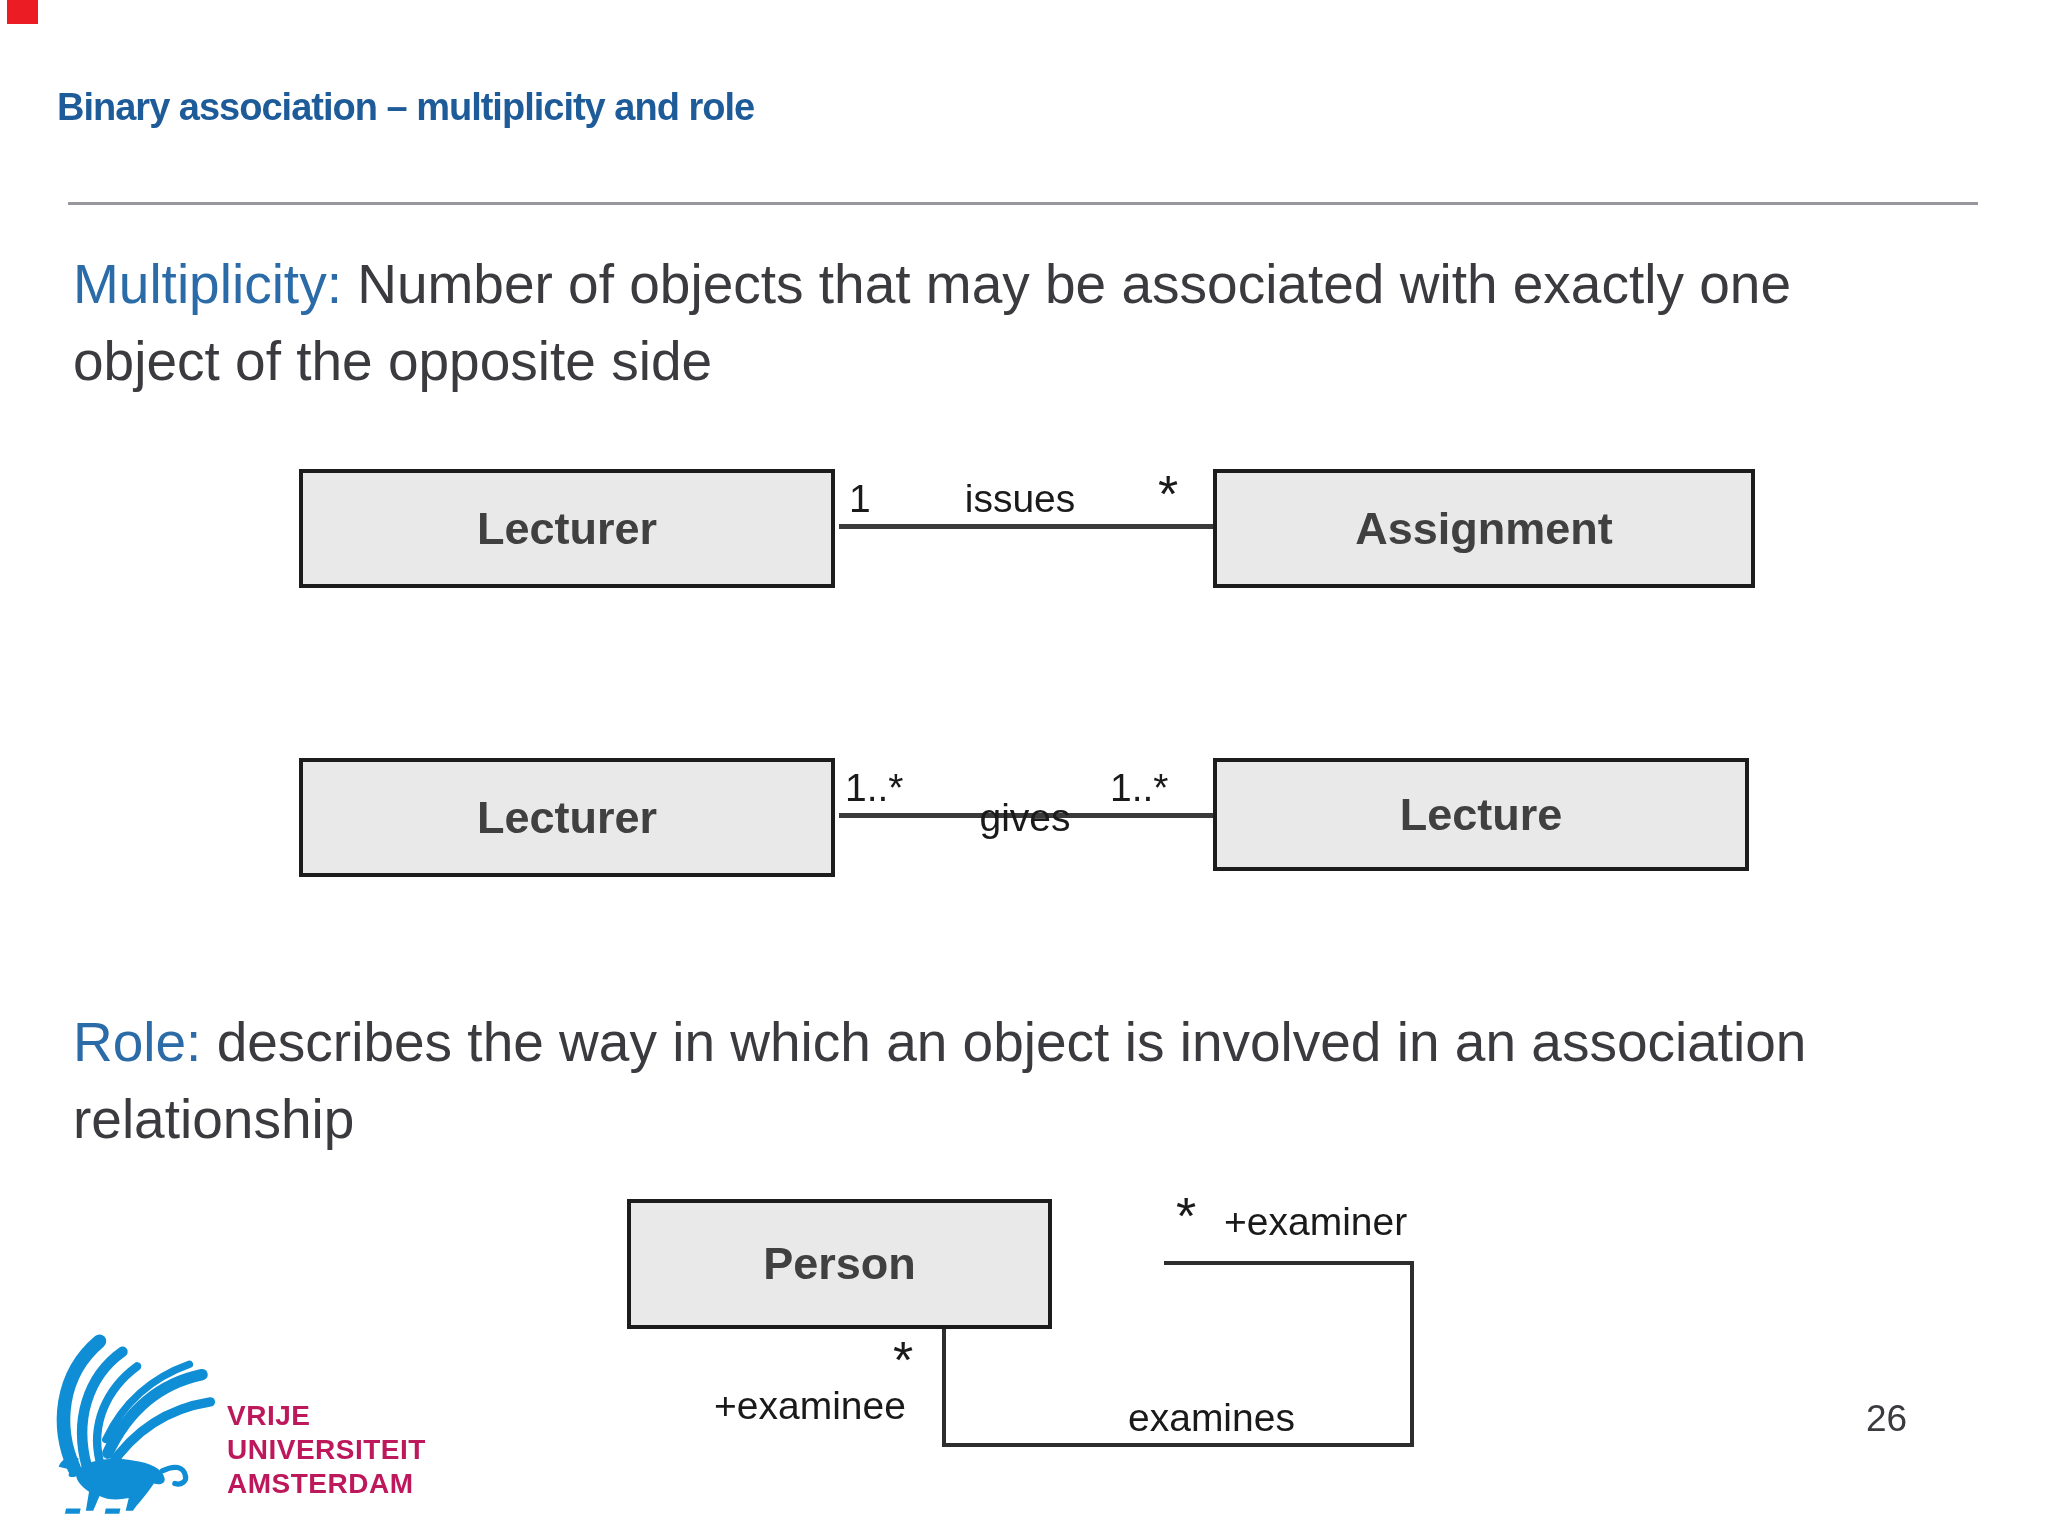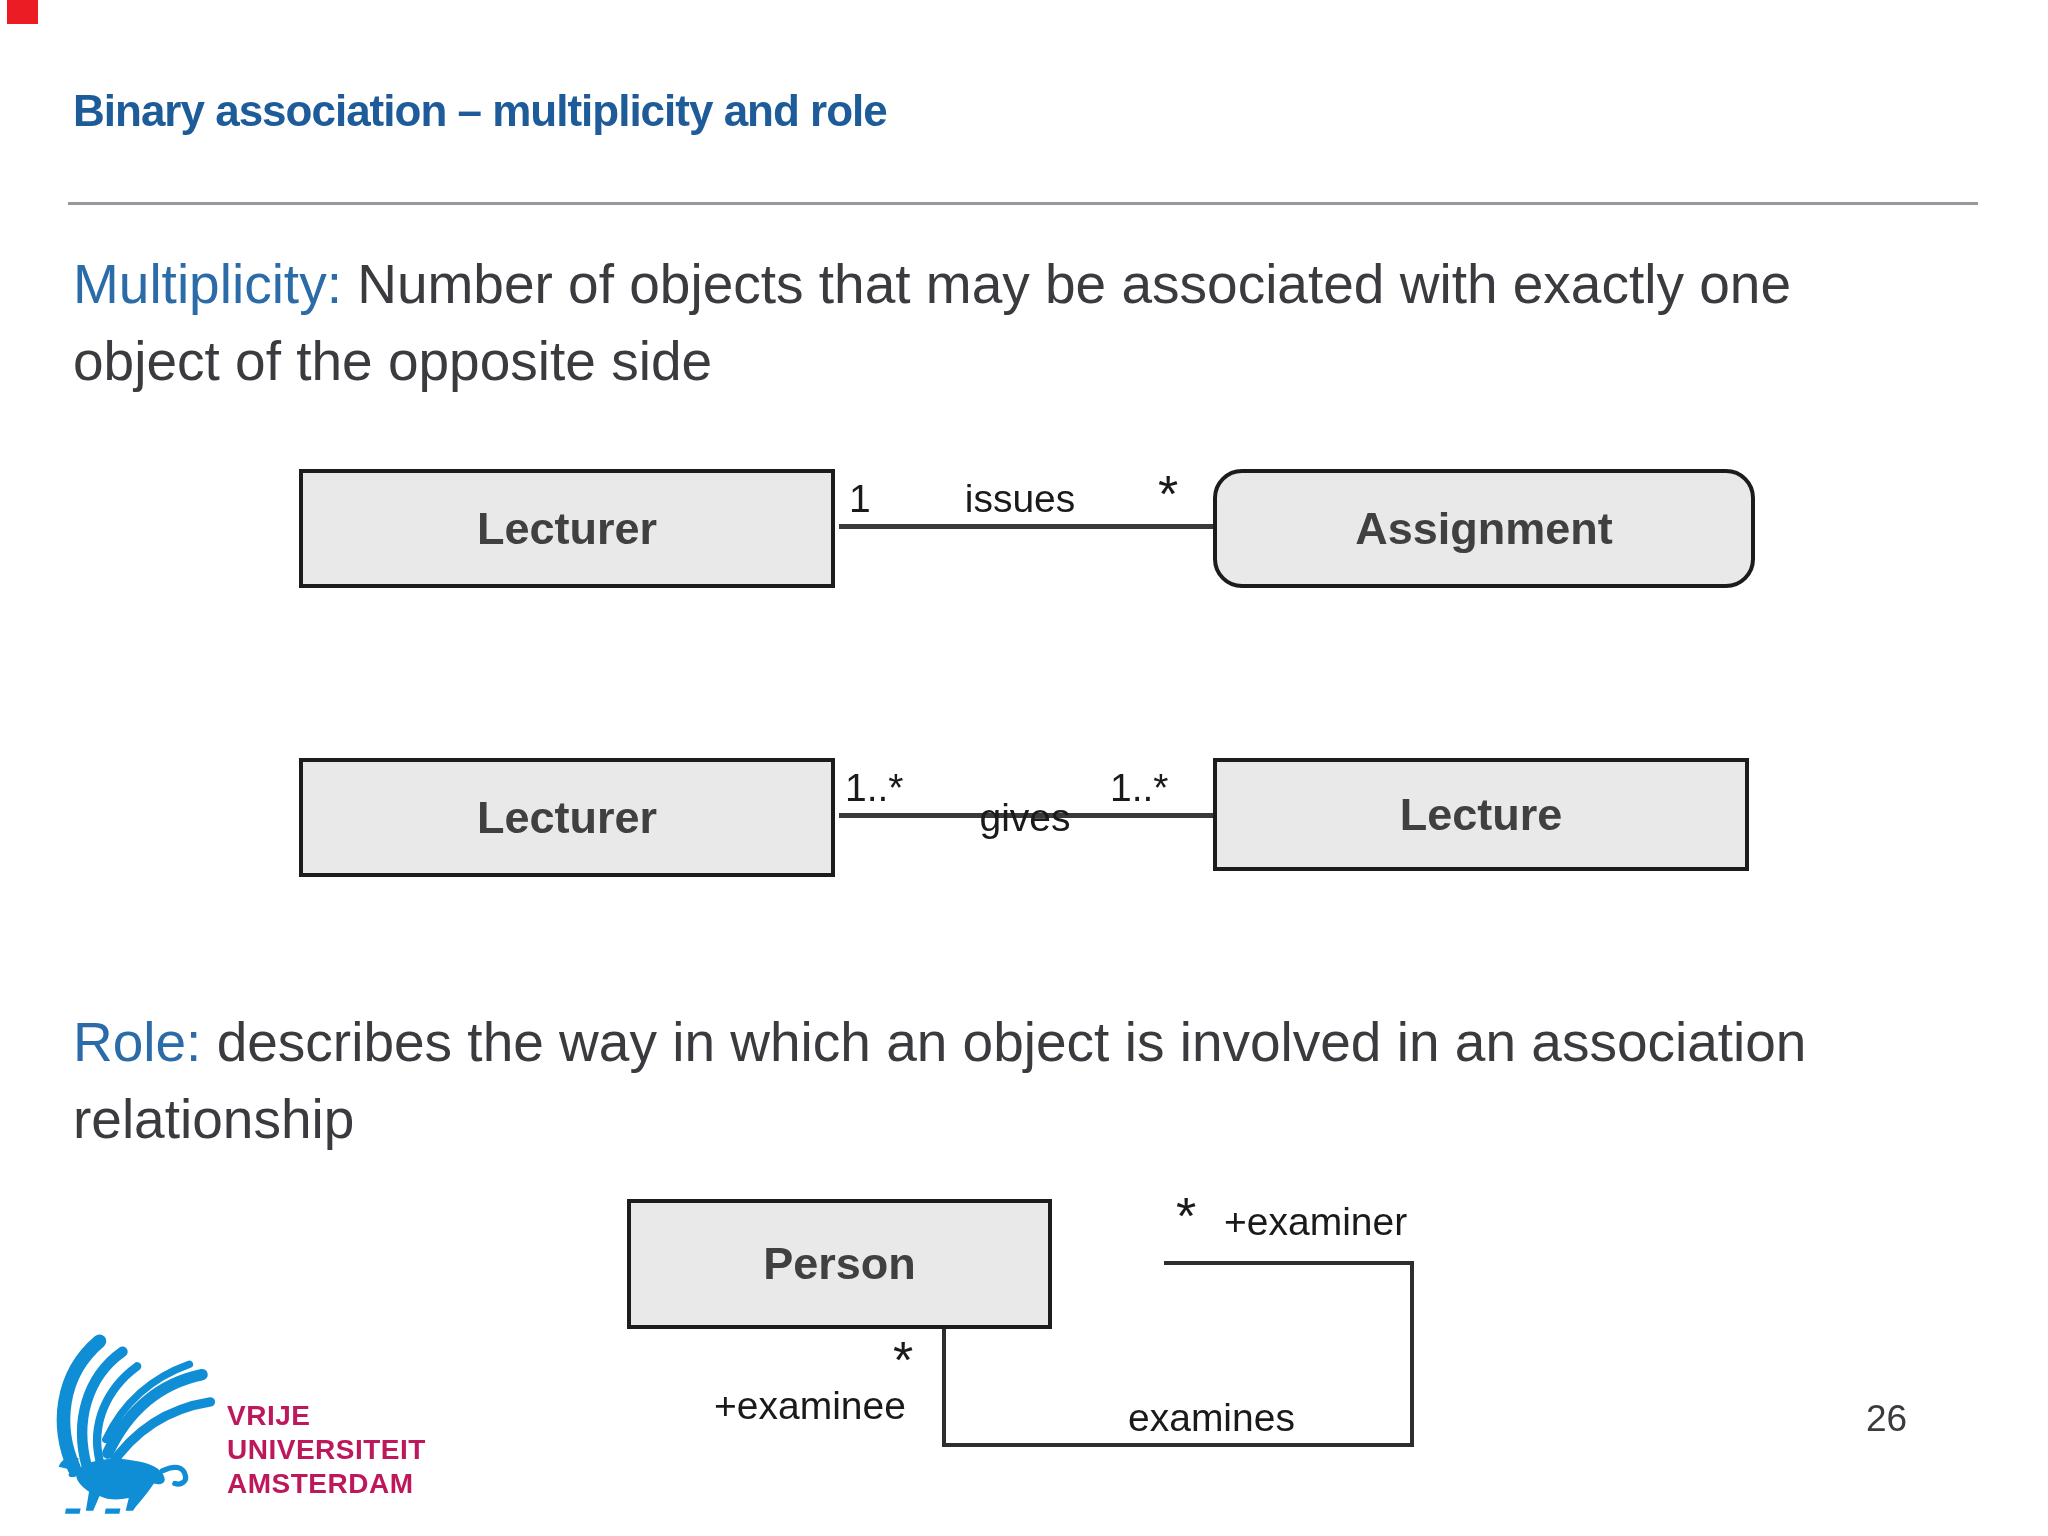--- a/index.html
+++ b/index.html
@@ -2,21 +2,21 @@
 <html><head>
 <meta charset="utf-8">
 <style>
   html,body{margin:0;padding:0;background:#ffffff;}
   .canvas{
     position:relative;width:2048px;height:1536px;background:#ffffff;
     font-family:"Liberation Sans",sans-serif;overflow:hidden;
   }
   .red-mark{position:absolute;left:7px;top:0;width:31px;height:24px;background:#ec1c24;}
   .title{
-    position:absolute;left:73px;top:86px;font-size:44px;font-weight:700;
+    position:absolute;left:57px;top:86px;font-size:38px;font-weight:700;
     color:#1e5b99;letter-spacing:-1px;white-space:nowrap;
   }
   .rule{position:absolute;left:68px;top:202px;width:1910px;height:3px;background:#97979d;}
   .para{
     position:absolute;left:73px;width:1790px;font-size:55px;line-height:77px;
     color:#3b3b3f;font-weight:400;
   }
   .para .lead{color:#2b6ca8;}
   .para1{top:246px;}
   .para2{top:1004px;}
@@ -27,21 +27,21 @@
     font-weight:700;font-size:45px;color:#404040;
   }
   .assoc-line{position:absolute;background:#3a3a3a;}
   .loop-line{position:absolute;background:#2e2e2e;}
   .mult{position:absolute;font-size:39px;color:#1a1a1a;white-space:nowrap;}
   .star{font-size:52px;line-height:1;}
   .assoc-label{position:absolute;font-size:39px;color:#1a1a1a;text-align:center;white-space:nowrap;}
 
   
   .d1-boxL{left:299px;top:469px;width:536px;height:119px;}
-  .d1-boxR{left:1213px;top:469px;width:542px;height:119px;border-radius:29px;}
+  .d1-boxR{left:1213px;top:469px;width:542px;height:119px;}
   .d1-line{left:839px;top:524px;width:374px;height:5px;}
   .d1-multL{left:849px;top:477px;}
   .d1-label{left:930px;top:477px;width:180px;}
   .d1-multR{left:1158px;top:468px;}
 
   
   .d2-boxL{left:299px;top:758px;width:536px;height:119px;}
   .d2-boxR{left:1213px;top:758px;width:536px;height:113px;}
   .d2-line{left:839px;top:813px;width:374px;height:5px;}
   .d2-multL{left:845px;top:766px;}

